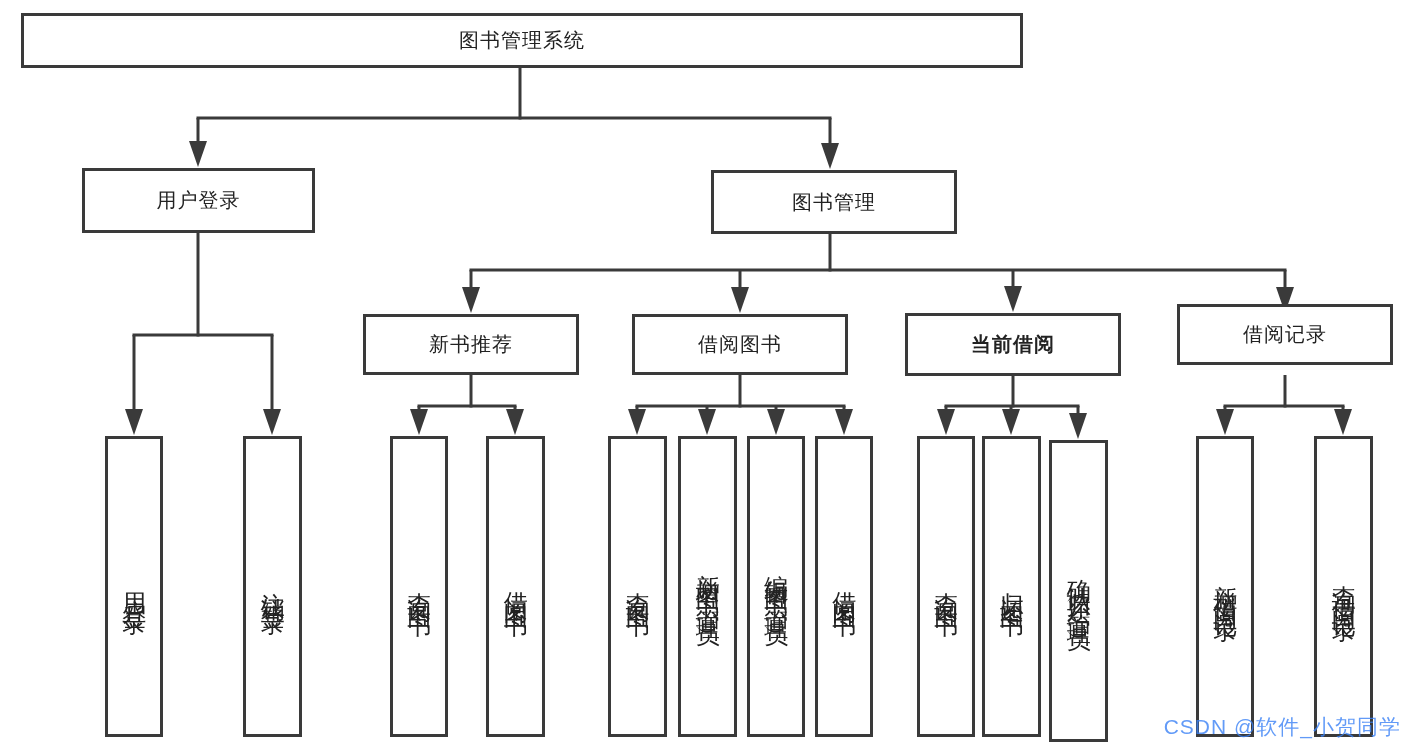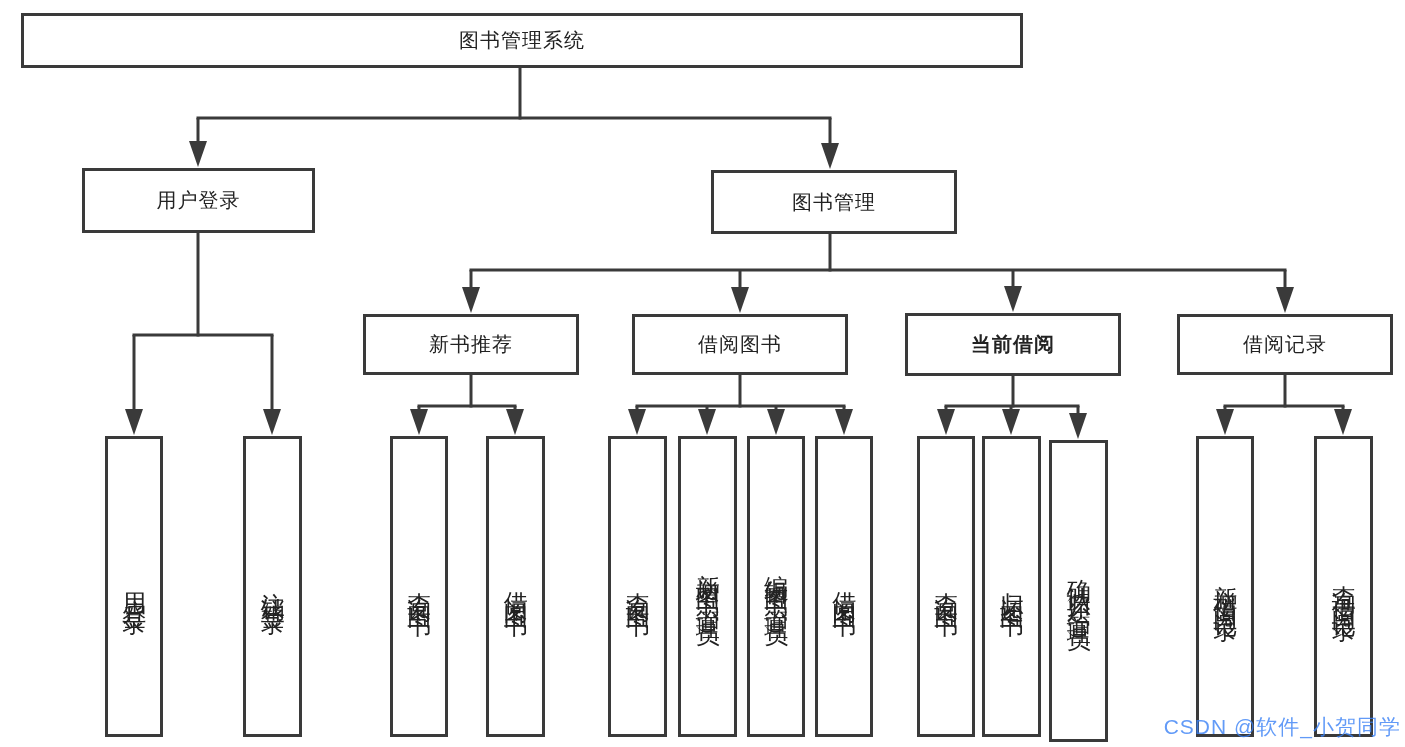--- a/index.html
+++ b/index.html
@@ -114,21 +114,21 @@
 
   <div class="box" style="left:363px; top:314px; width:216px; height:61px;">
     <span>新书推荐</span>
   </div>
   <div class="box" style="left:632px; top:314px; width:216px; height:61px;">
     <span>借阅图书</span>
   </div>
   <div class="box" style="left:905px; top:313px; width:216px; height:63px;font-weight:bold;">
     <span>当前借阅</span>
   </div>
-  <div class="box" style="left:1177px; top:314px; width:216px; height:61px;">
+  <div class="box" style="left:1177px; top:304px; width:216px; height:61px;">
     <span>借阅记录</span>
   </div>
 
   <div class="vbox" style="left:105px; top:436px; width:58px; height:301px;">
     <span class="vtext">用户登录</span>
   </div>
   <div class="vbox" style="left:243px; top:436px; width:59px; height:301px;">
     <span class="vtext">注销登录</span>
   </div>
 

